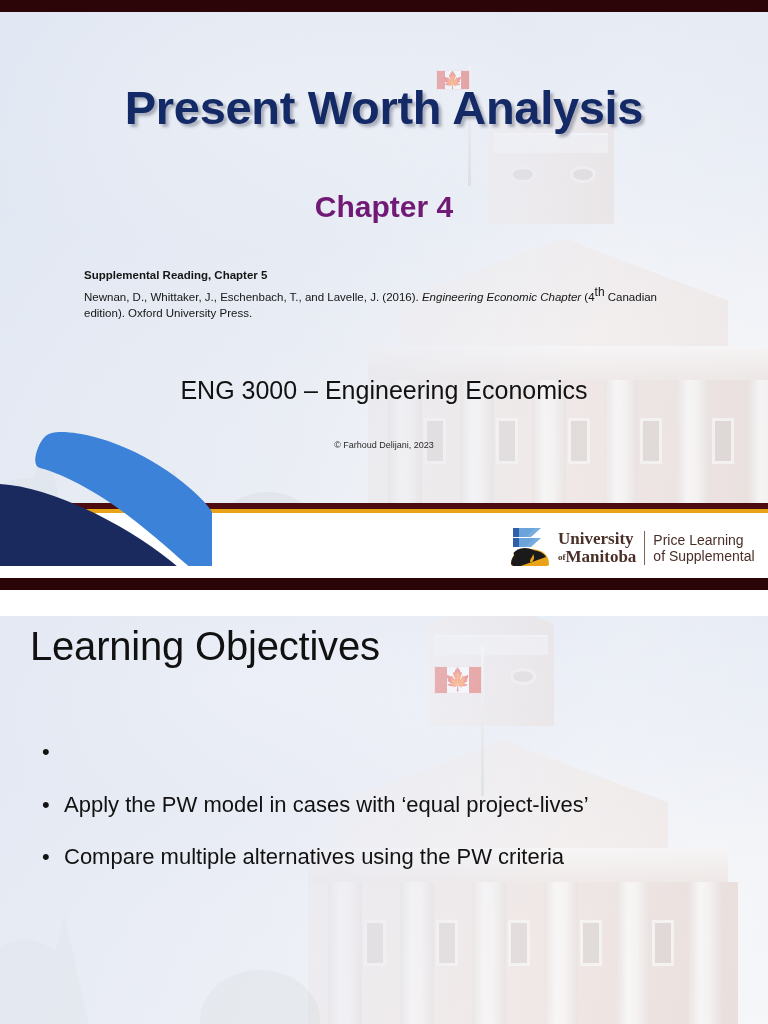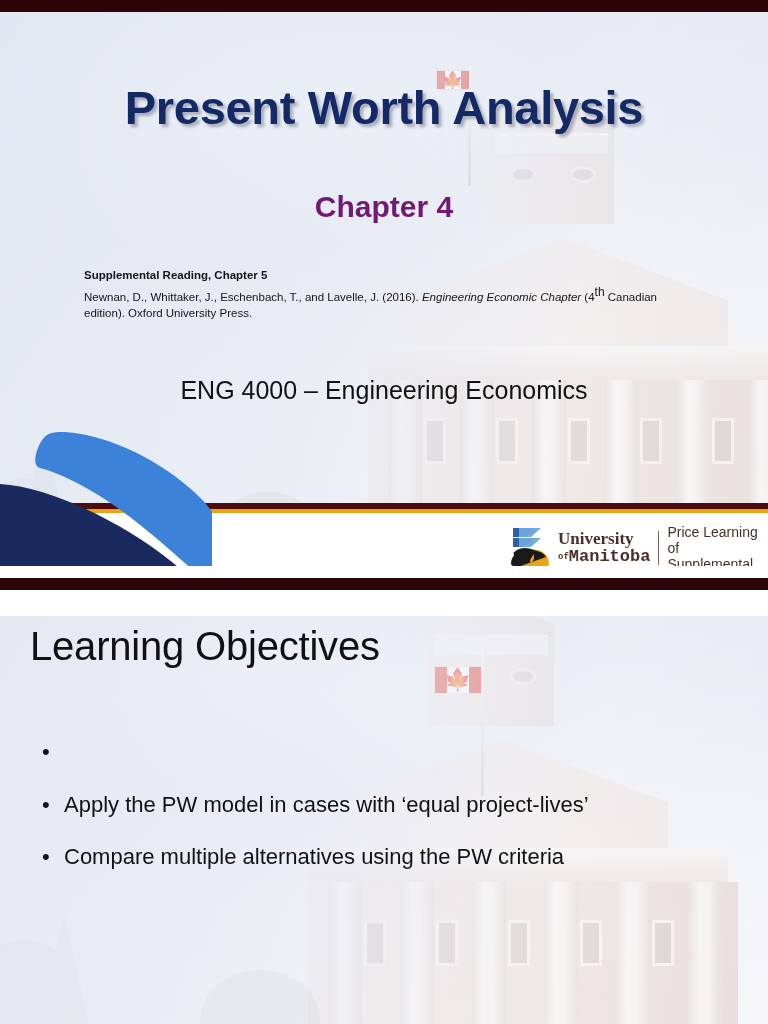--- a/index.html
+++ b/index.html
@@ -238,21 +238,21 @@
     gap: 7px;
   }
   .crest { width: 42px; height: 48px; flex: 0 0 auto; }
   .logo-text { display: flex; align-items: center; gap: 8px; }
   .logo-uni {
     color: #4a2f28;
     line-height: 1.04;
     font-family: "Liberation Serif", serif;
   }
   .logo-uni .l1 { font-size: 17px; font-weight: bold; }
-  .logo-uni .l2 { font-size: 17px; font-weight: bold; font-family: Liberation Mono, monospace; }
+  .logo-uni .l2 { font-size: 17px; font-weight: bold; }
   .logo-uni .l2 .of { font-size: 9px; vertical-align: 2px; }
   .logo-div { width: 1px; height: 34px; background: #7a6358; }
   .logo-fac {
     color: #4a2f28;
     font-size: 14px;
     line-height: 1.15;
     font-family: "Liberation Sans", sans-serif;
   }
 
   
@@ -361,22 +361,23 @@
       <div class="main-title">Present Worth Analysis</div>
 
       <div class="chapter">Chapter 4</div>
 
       <div class="reading">
         <span class="rd-head">Supplemental Reading, Chapter 5</span>
         <span>Newnan, D., Whittaker, J., Eschenbach, T., and Lavelle, J. (2016). </span><i>Engineering Economic</i>
         <i>Chapter</i><span> (4</span><sup>th</sup><span> Canadian edition). Oxford University Press.</span>
       </div>
 
-      <div class="course">ENG 4000 – Engineering Economics</div>
-
+      <div class="course">ENG 3000 – Engineering Economics</div>
+
+      <div class="copyright">© Farhoud Delijani, 2023</div>
     </div>
 
     <div class="foot-maroon"></div>
     <div class="foot-gold"></div>
     <div class="foot-white"></div>
 
     <div class="swoosh-wrap">
       <svg width="270" height="166" viewBox="0 0 270 166" aria-hidden="true">
         <path d="M-10,72 C40,70 120,108 172,150 C196,170 206,180 206,186 L-10,186 Z" fill="#1b2a5e"></path>
         <path d="M52,22 C52,22 92,24 136,56 C182,90 210,120 212,146 C213,160 204,166 196,160

